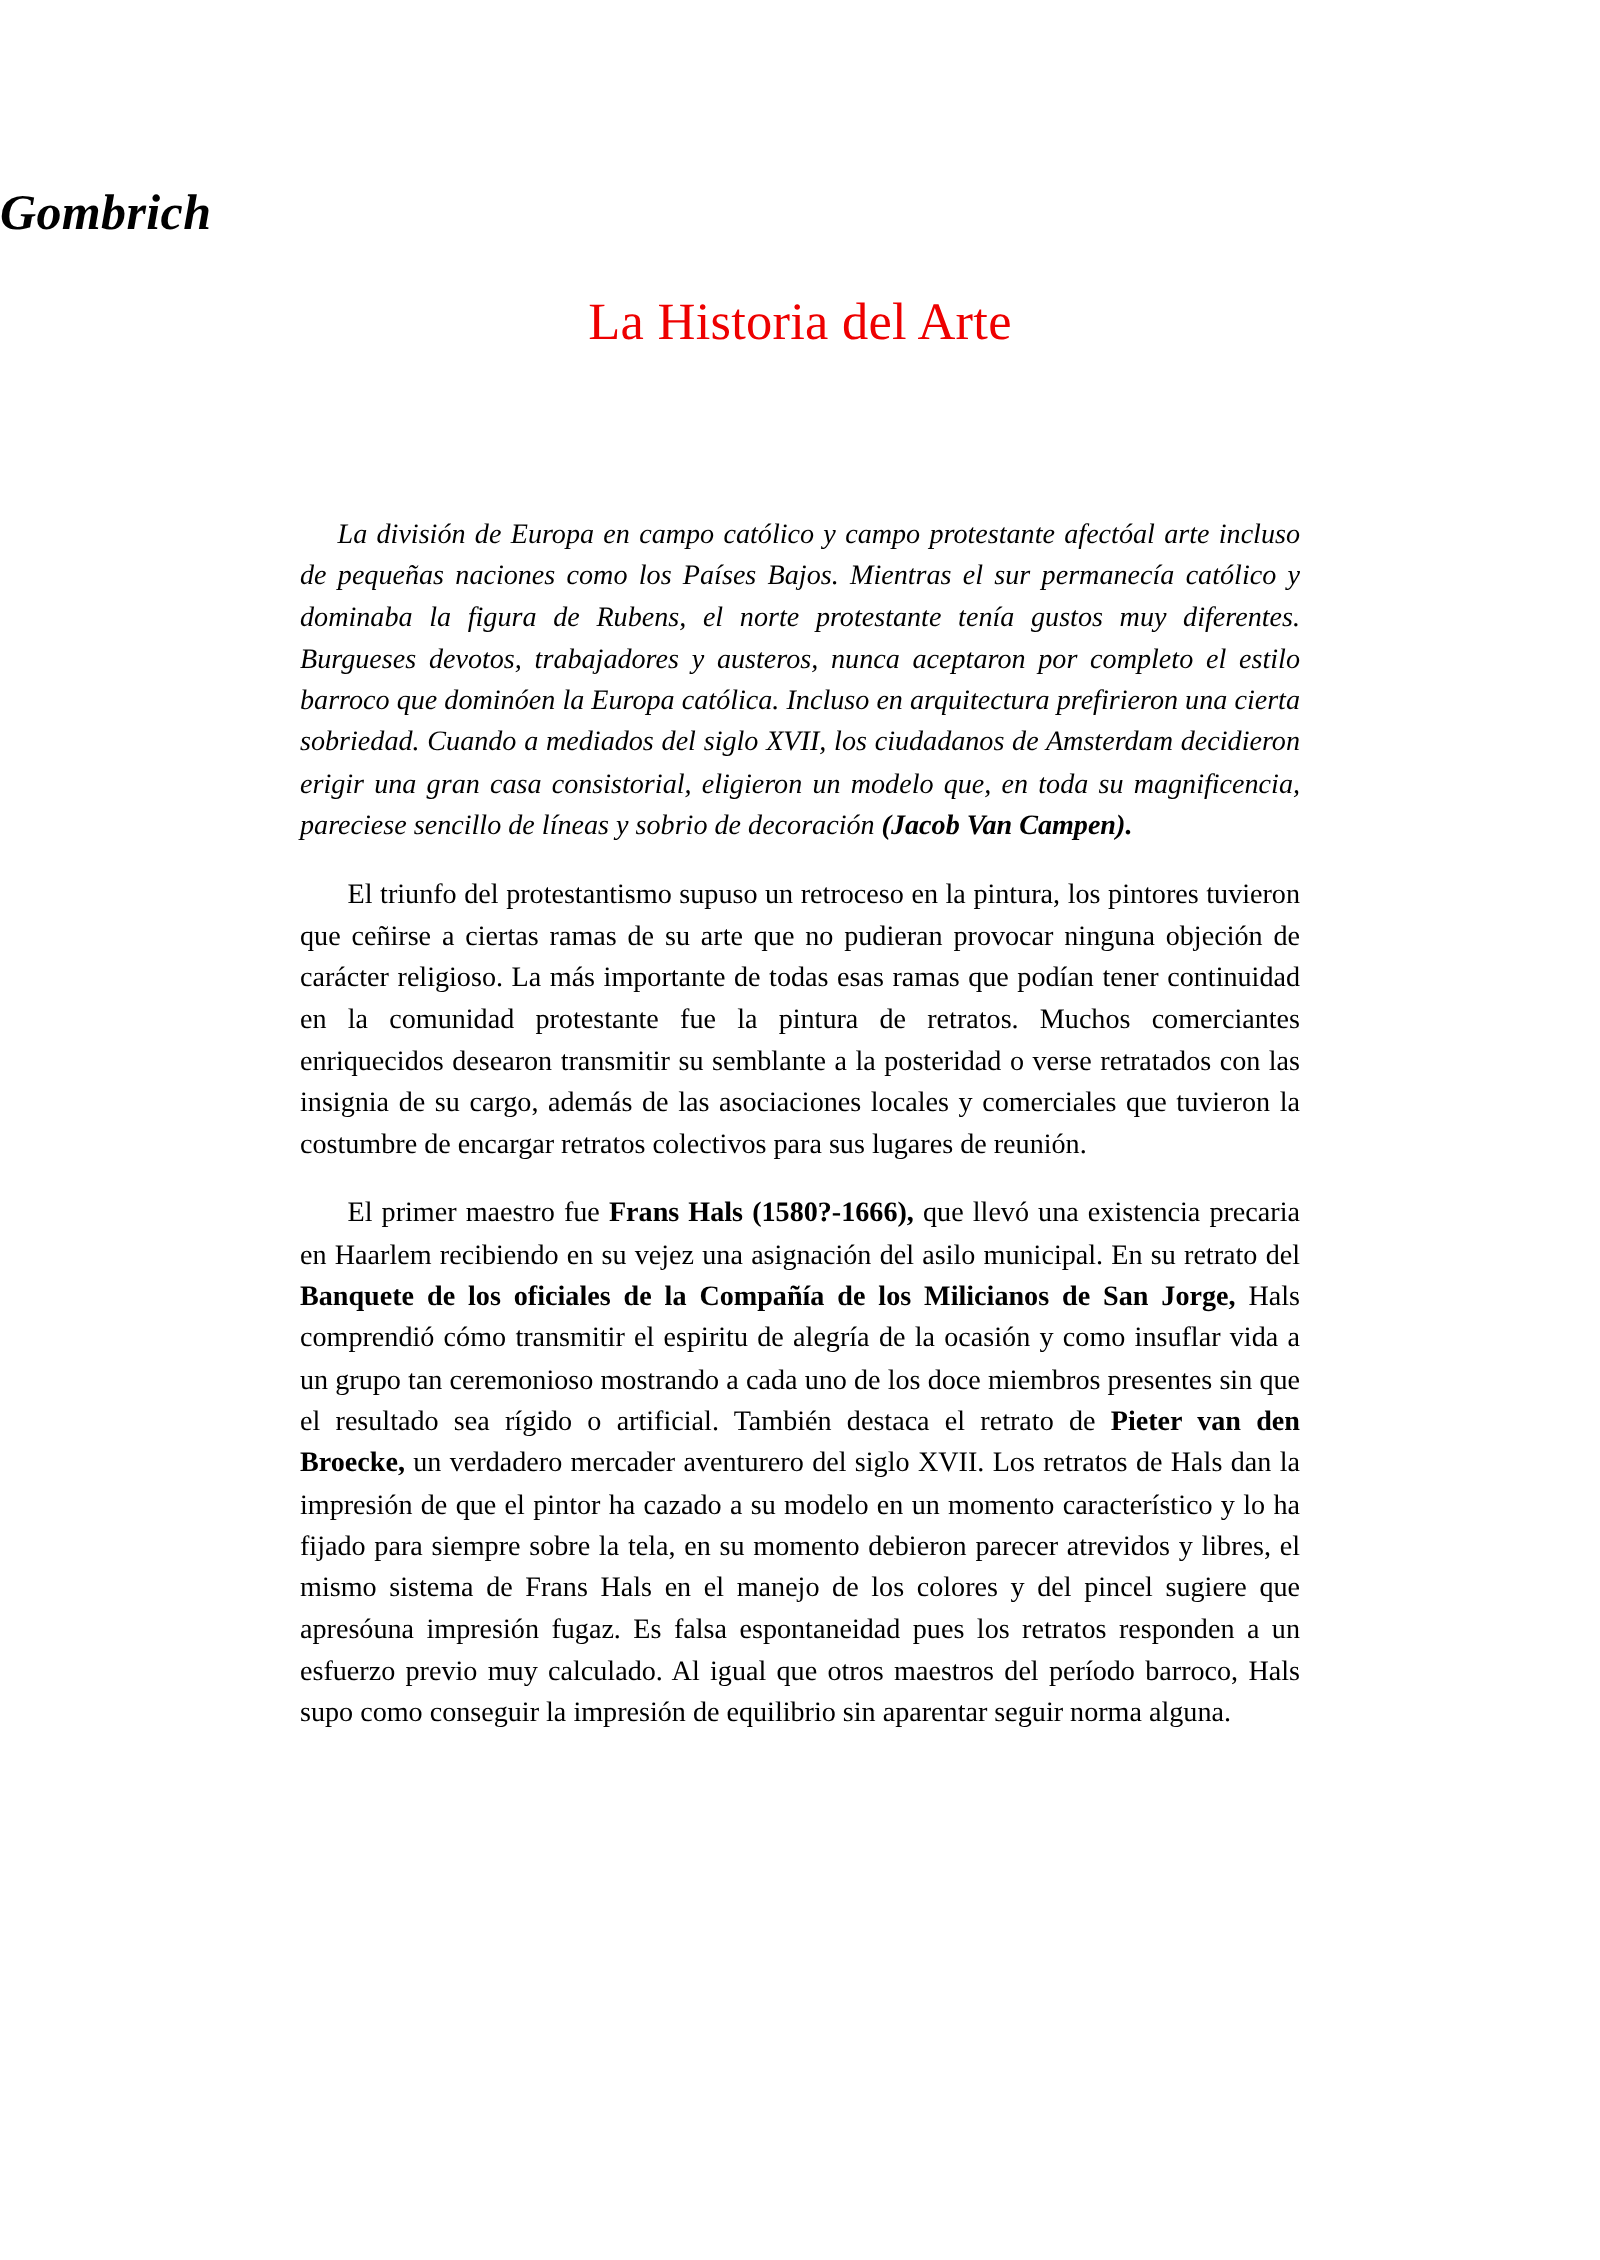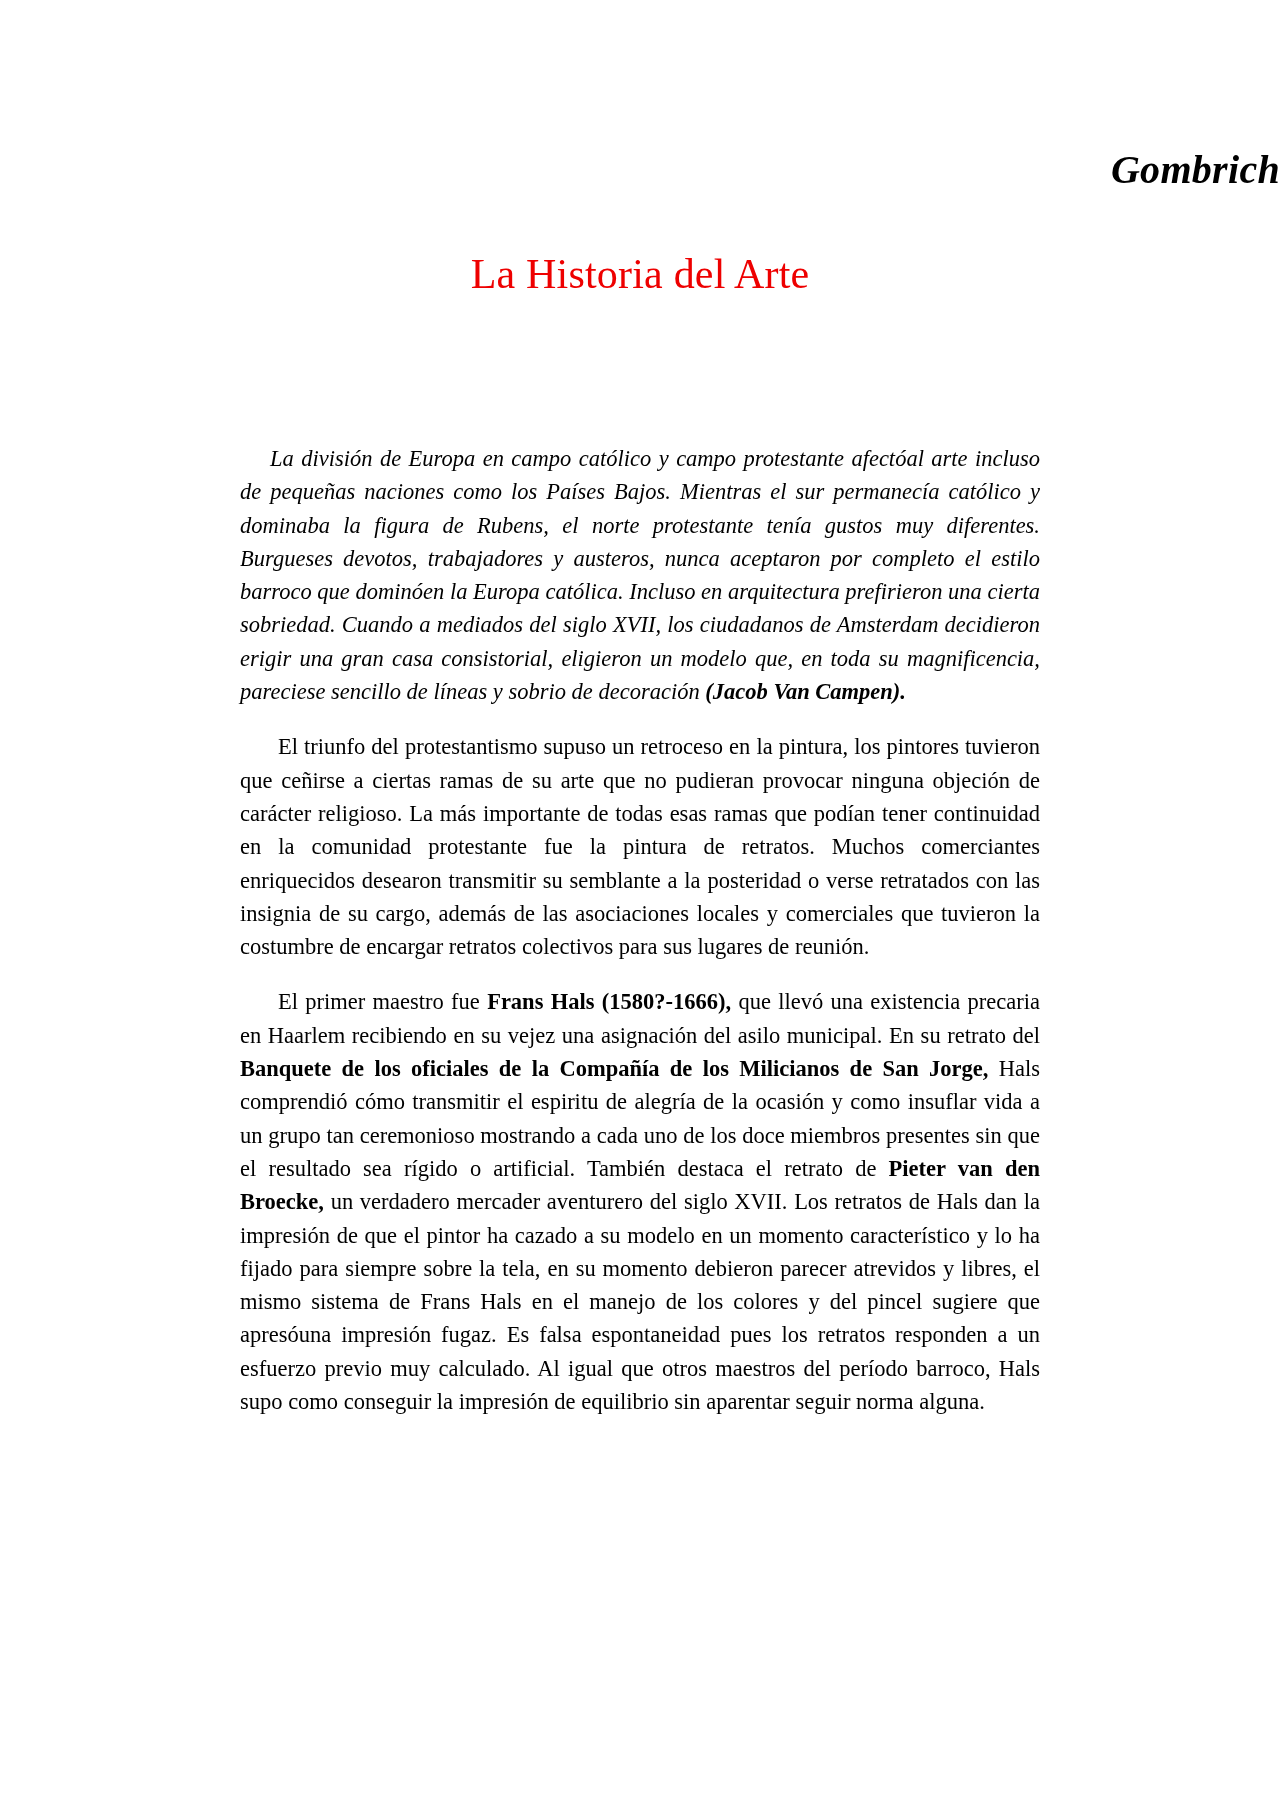--- a/index.html
+++ b/index.html
@@ -15,33 +15,33 @@
     overflow: hidden;
   }
   .page {
     width: 1280px;
     height: 1808px;
     box-sizing: border-box;
     padding: 0;
     position: relative;
   }
   .title-author {
-    text-align: right;
+    text-align: left;
     font-style: italic;
     font-size: 40px;
     line-height: 1.1;
     margin: 0;
     padding-top: 148px;
     letter-spacing: 0.3px;
   }
   .title-main {
     text-align: center;
     font-size: 42px;
     color: #ee0000;
-    margin: 16px;
+    margin: 0;
     padding-top: 42px;
     font-weight: normal;
     letter-spacing: 0.2px;
   }
   .body-block {
     margin: 0 auto;
     width: 800px;
     padding-top: 128px;
   }
   p.para {

